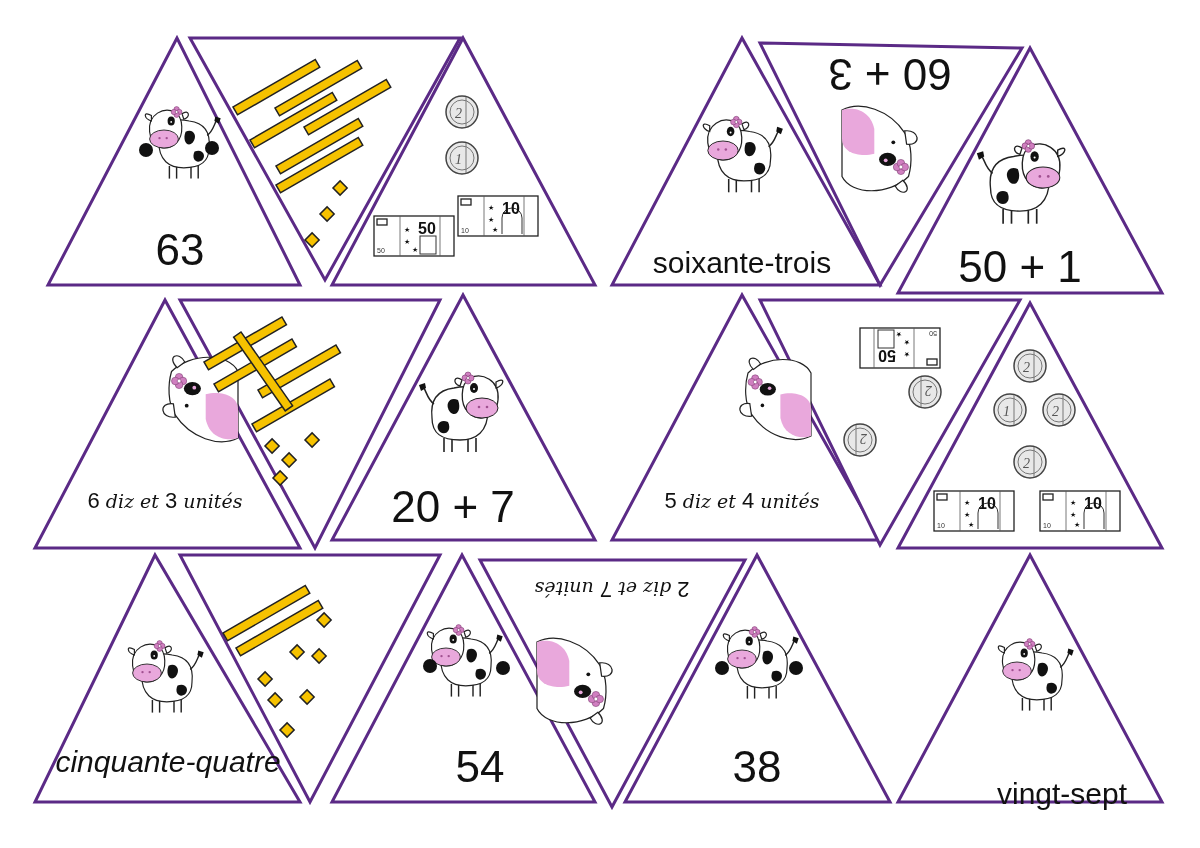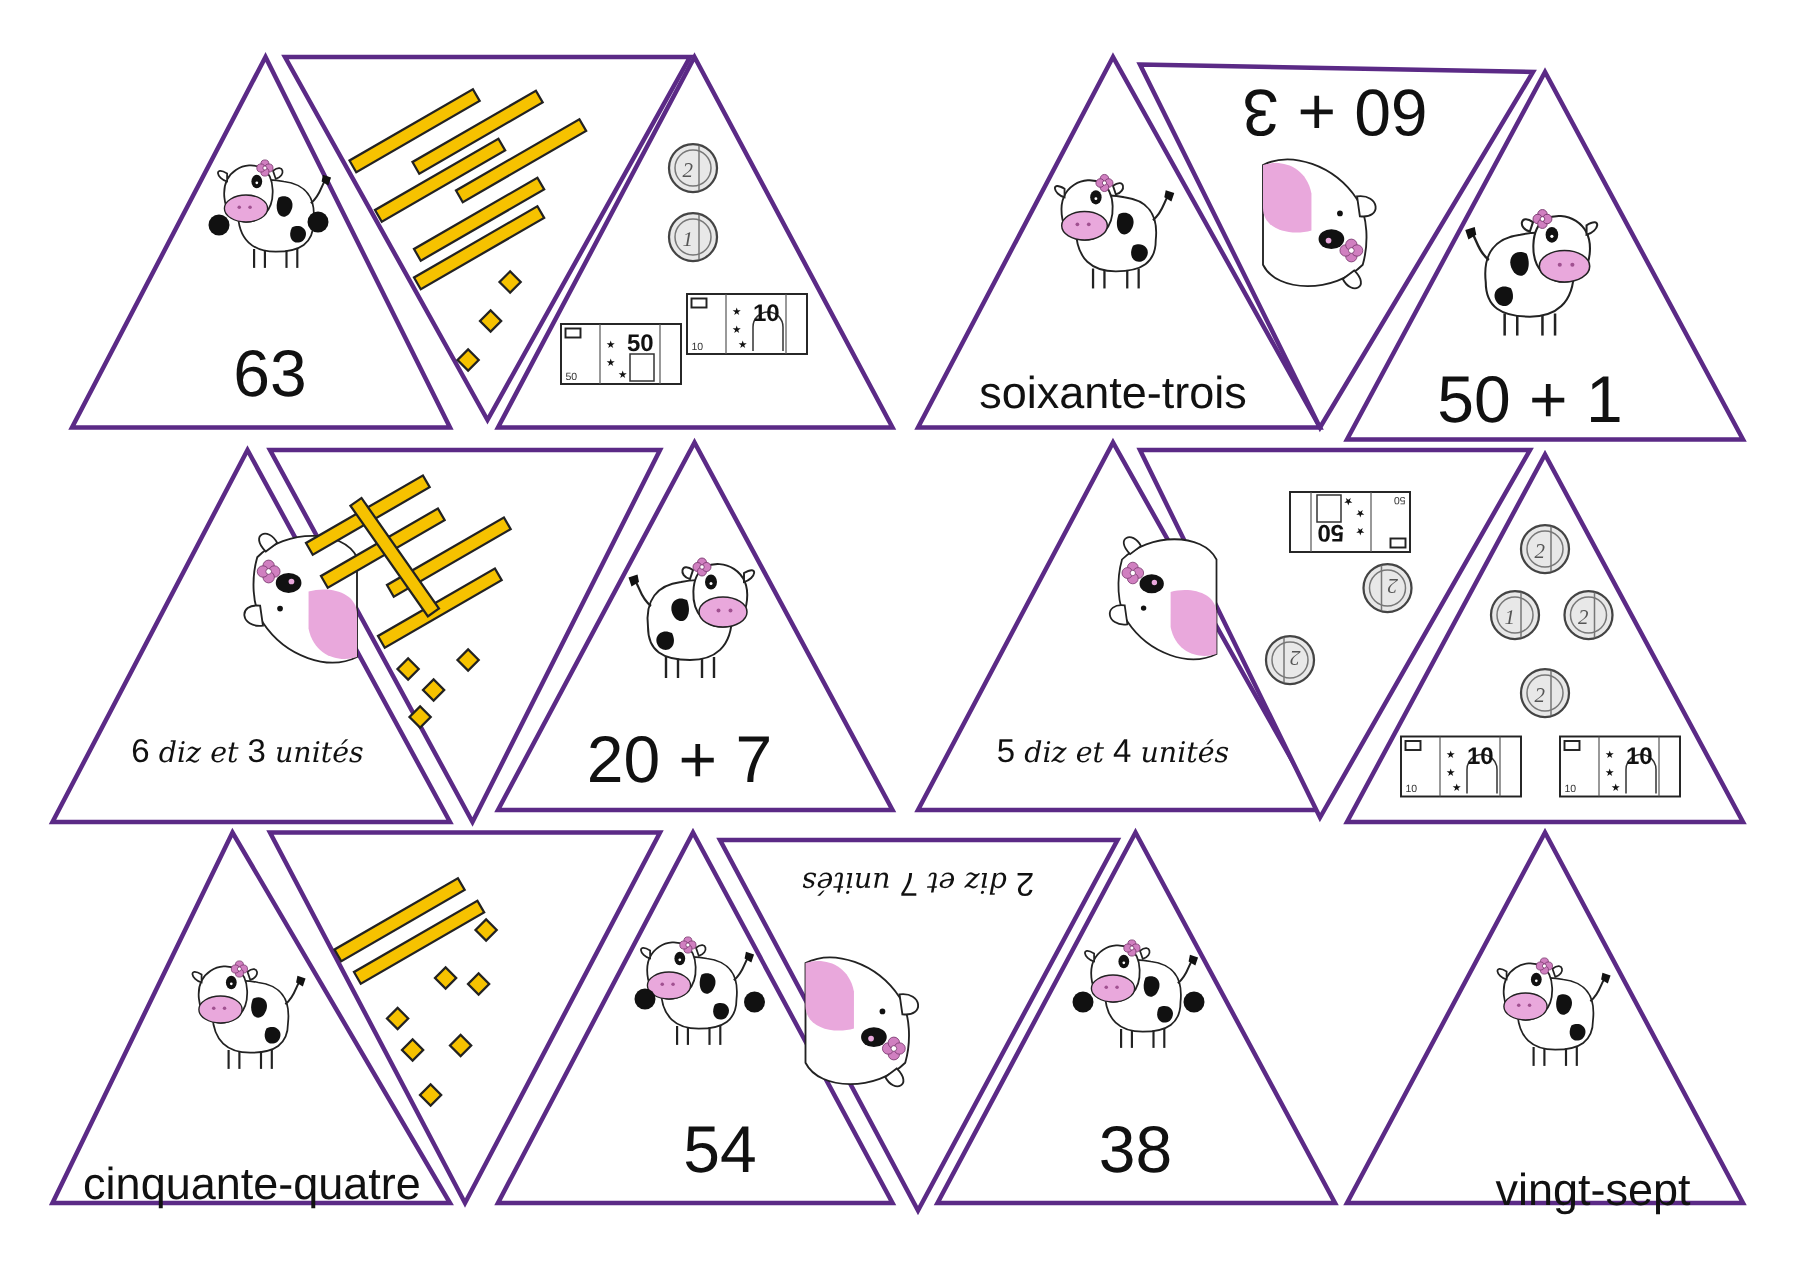--- a/index.html
+++ b/index.html
@@ -236,21 +236,21 @@
   <span>unités</span>
 </div>
 <div class="label big" style="left:441px; top:485px;margin-left:12px;">20 + 7</div>
 <div class="label script" style="left:742px; top:490px;">
   <b>5</b>
   <span>diz et</span>
   <b>4</b>
   <span>unités</span>
 </div>
 
-<div class="label word" style="left:168px; top:775px;">cinquante-quatre</div>
+<div class="label word" style="left:168px; top:747px;font-style:italic;">cinquante-quatre</div>
 <div class="label big" style="left:463px; top:745px;margin-left:17px;">54</div>
 <div class="label script flip" style="left:612px; top:578px;">
   <b>2</b>
   <span>diz et</span>
   <b>7</b>
   <span>unités</span>
 </div>
 <div class="label big" style="left:757px; top:745px;">38</div>
 <div class="label word" style="left:1062px; top:762px;margin-top:17px;">vingt-sept</div>
 

